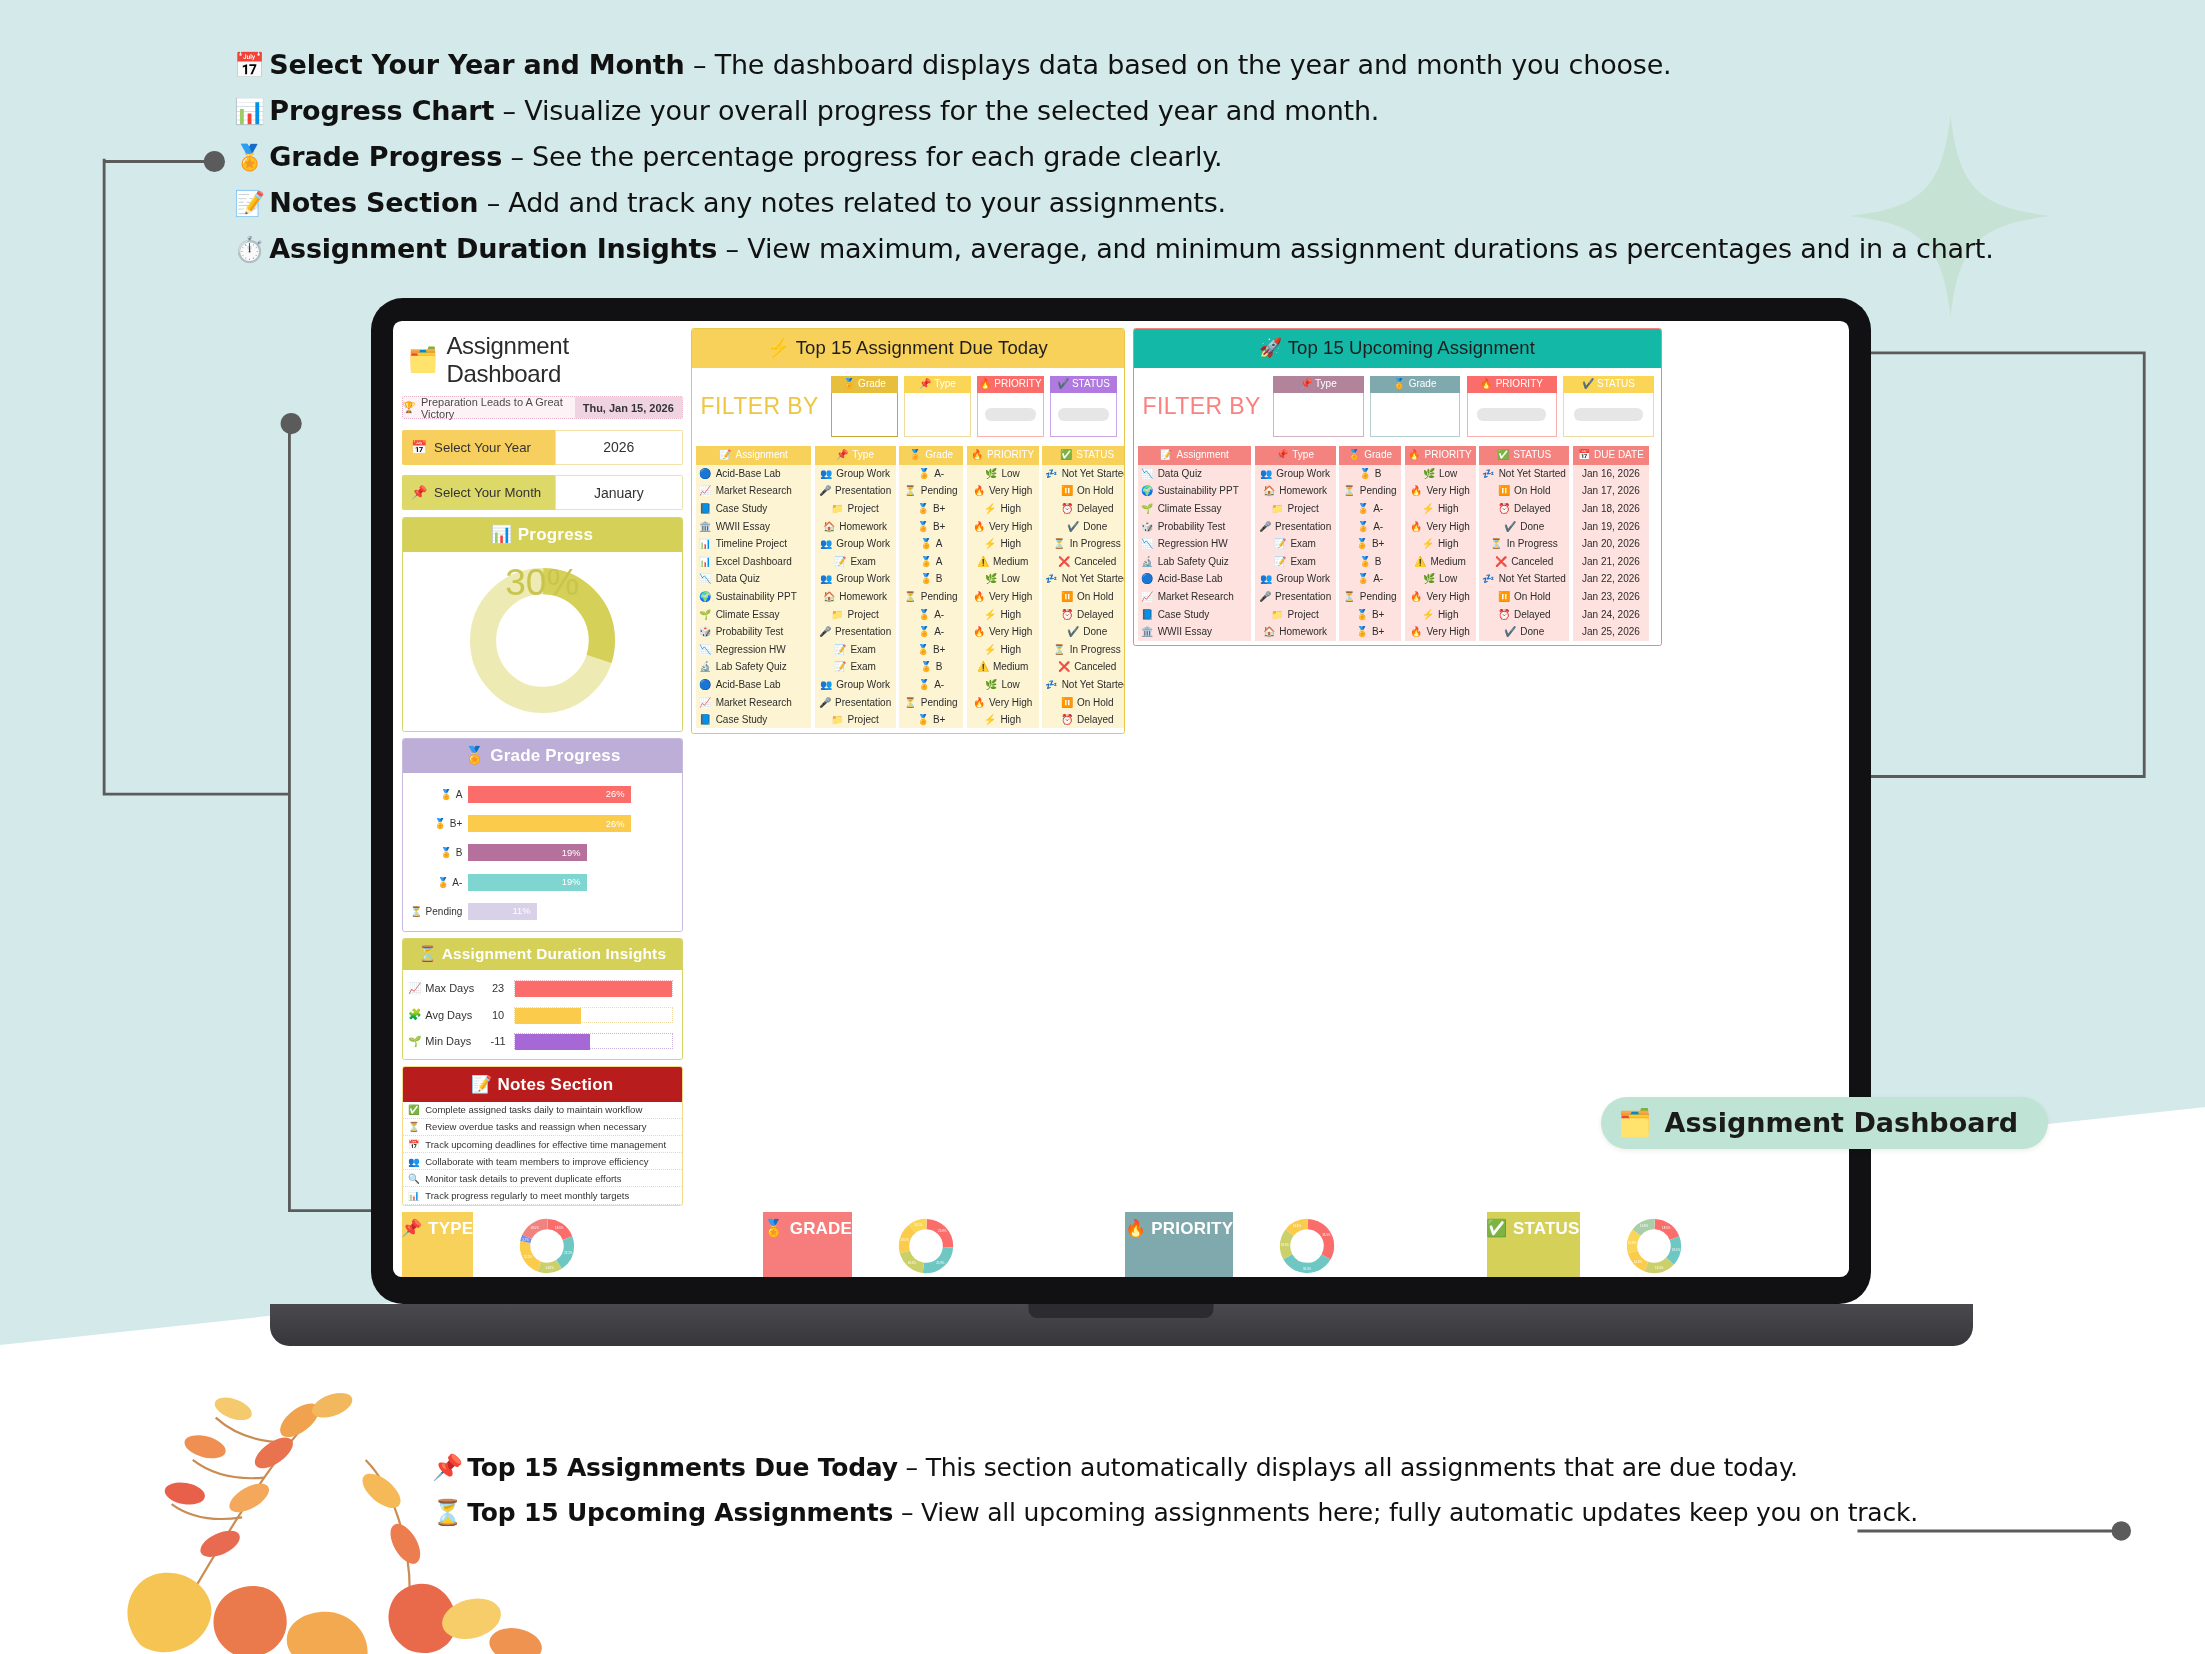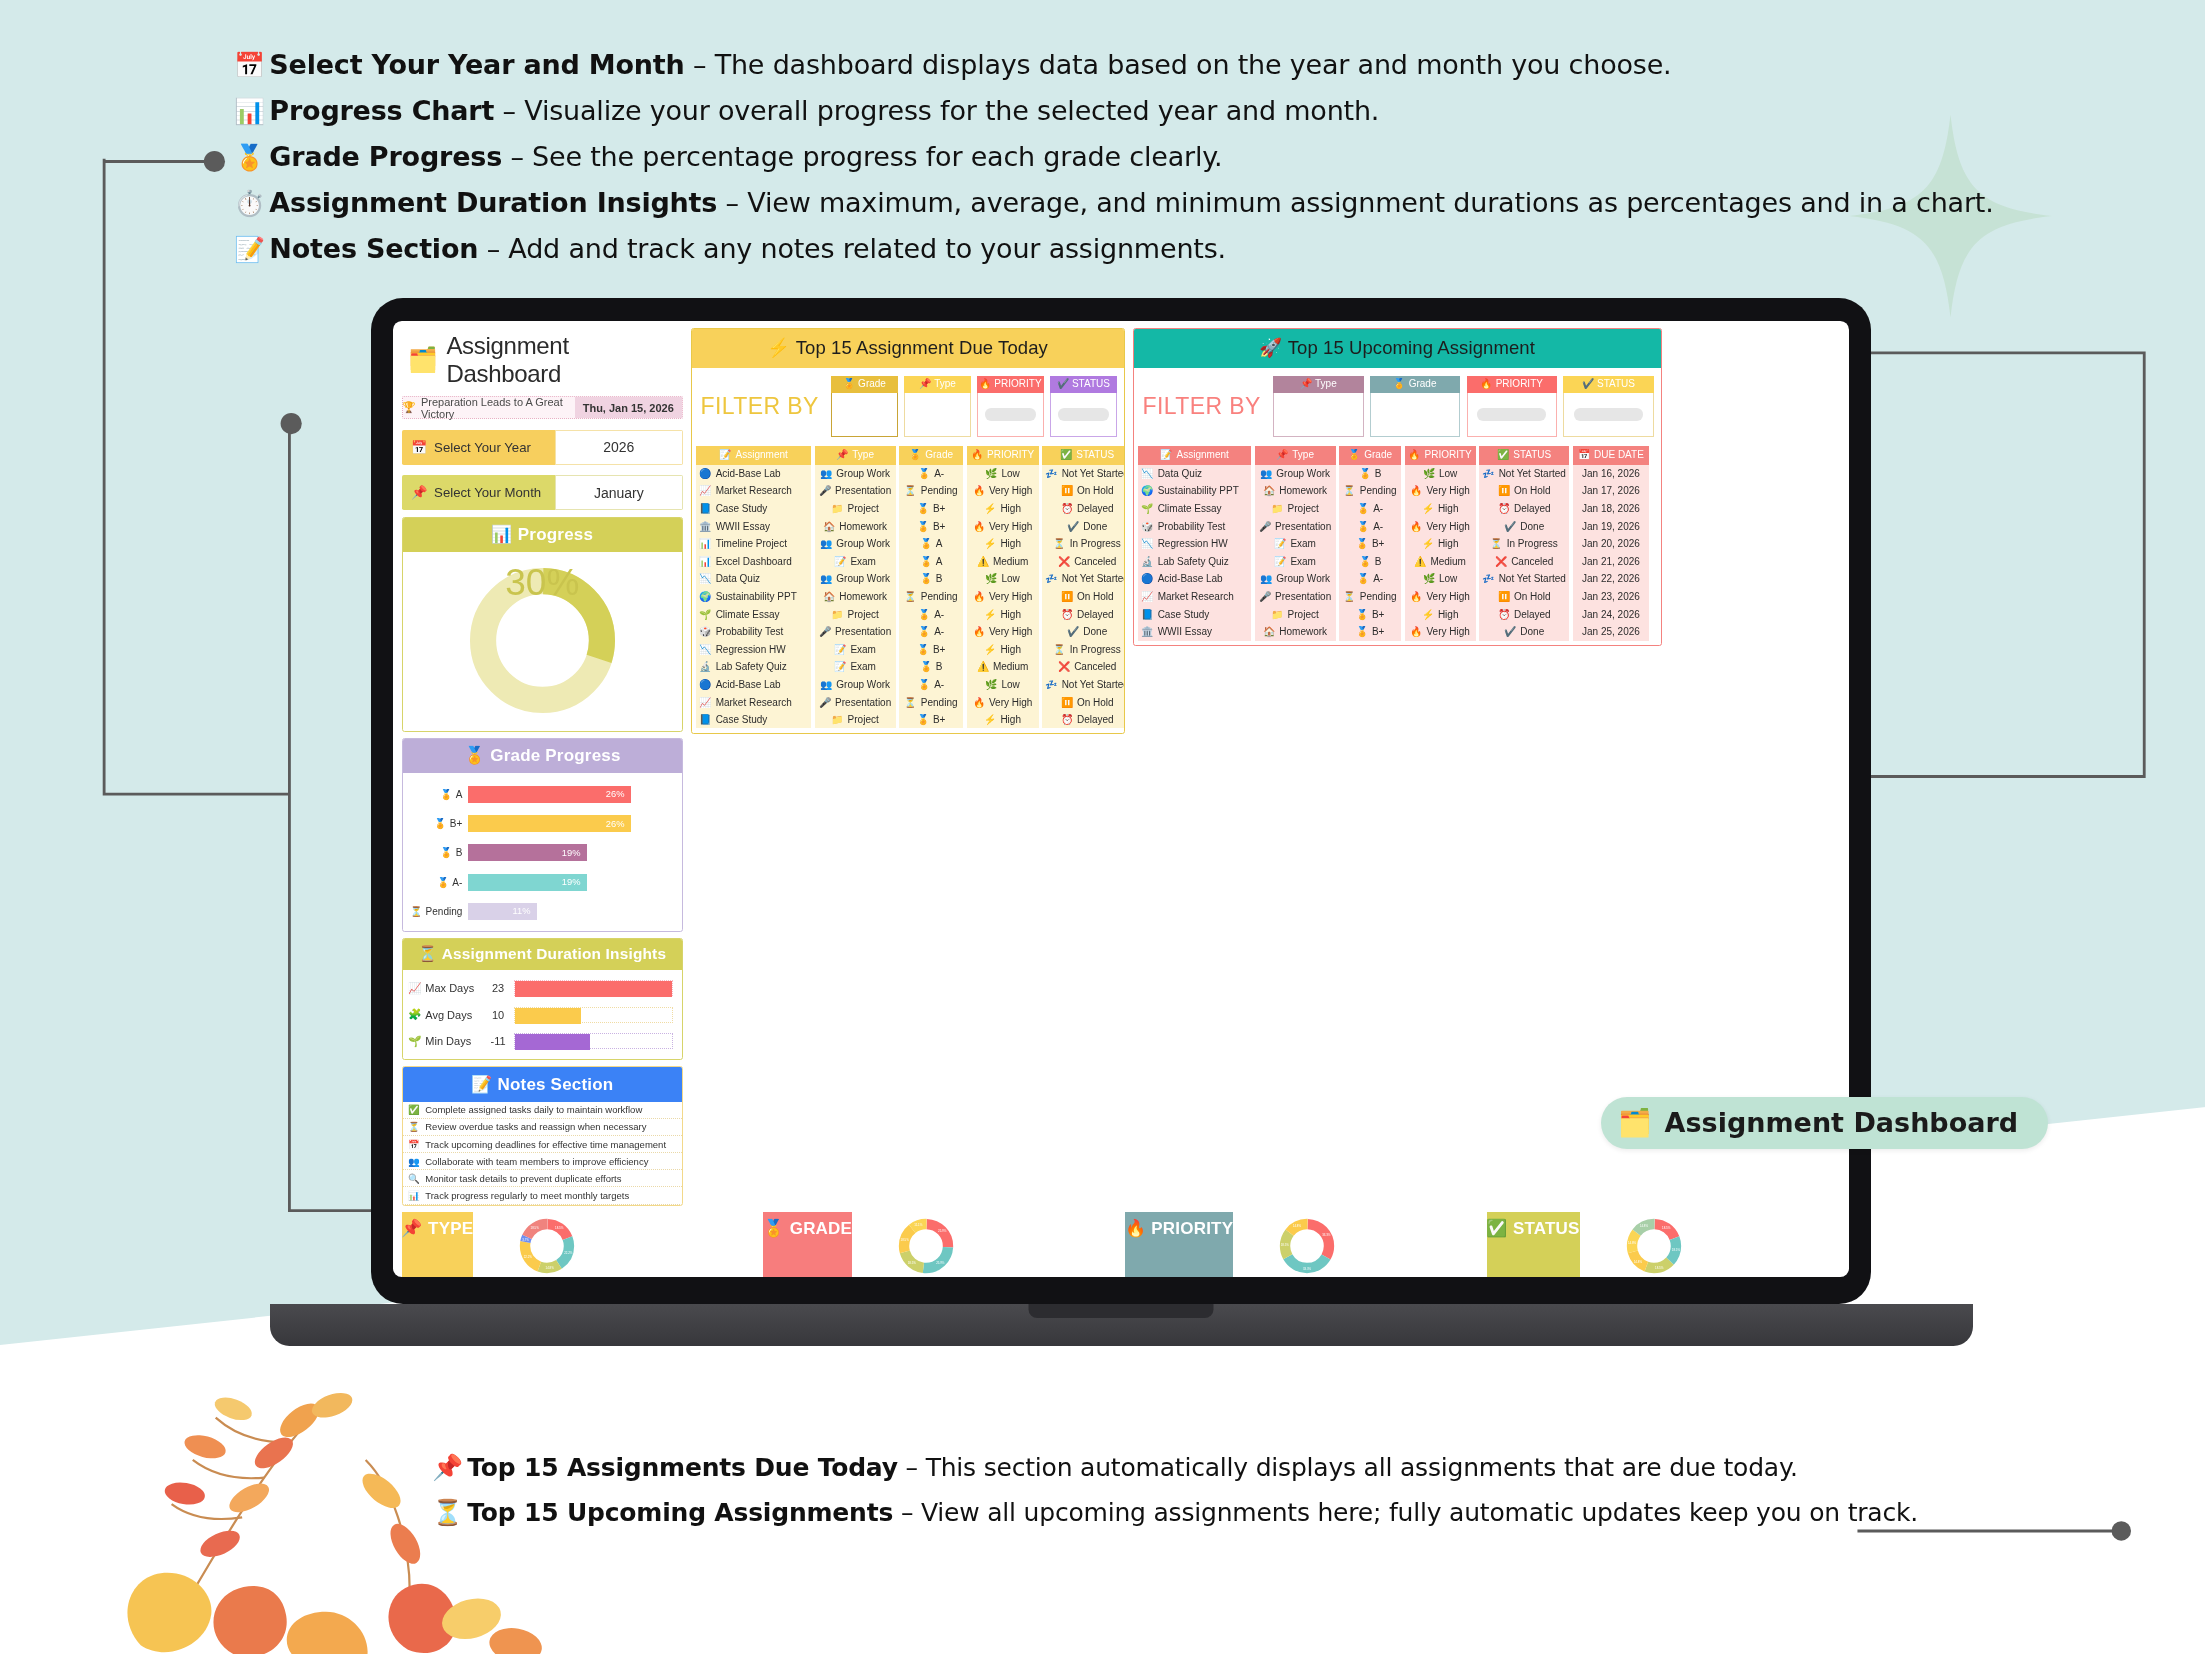--- a/index.html
+++ b/index.html
@@ -114,21 +114,21 @@
   .dur-panel{border:1.2px solid #d7d46a;border-radius:2.6px;overflow:hidden}
   .dur-panel .sec-title{background:#d4d058;font-size:15.4px}
   .dur-rows{padding:8.8px 8.8px 8.8px 5.3px;display:flex;flex-direction:column;gap:8px}
   .dur-row{display:flex;align-items:center;height:18.5px;font-size:11px;color:#333}
   .dur-lab{flex:0 0 74px;display:flex;align-items:center;gap:3.5px}
   .dur-num{flex:0 0 32px;text-align:center}
   .dur-track{flex:1;height:16px;position:relative}
   .dur-fill{height:16px}
 
   .notes-panel{border:1.2px solid #f3d98a;border-radius:2.6px;overflow:hidden;flex:1}
-  .notes-panel .sec-title{background:#3b82f6}
+  .notes-panel .sec-title{background:#b91c1c}
   .note-item{display:flex;align-items:center;gap:5.3px;padding:2.6px 5.3px;font-size:9.5px;color:#333;border-bottom:0.9px dotted #ead9a8}
 
   
   .tbl-panel{border-radius:2.6px;overflow:hidden;flex:1}
   .tbl-panel.due{border:1.6px solid #e8c84a}
   .tbl-panel.upc{border:1.6px solid #f4827f}
   .tbl-head{font-size:18.5px;font-weight:400;color:#1d1d1d;text-align:center;padding:8px 0 8.8px;letter-spacing:0.1px}
   .due .tbl-head{background:#f8d15a}
   .upc .tbl-head{background:#14b8a6}
 
@@ -237,26 +237,26 @@
   </div>
   <div class="note-line">
     <span class="em">📊</span><b>Progress Chart</b>
     <span>– Visualize your overall progress for the selected year and month.</span>
   </div>
   <div class="note-line">
     <span class="em">🏅</span><b>Grade Progress</b>
     <span>– See the percentage progress for each grade clearly.</span>
   </div>
   <div class="note-line">
+    <span class="em">📝</span><b>Notes Section</b>
+    <span>– Add and track any notes related to your assignments.</span>
+  </div>
+  <div class="note-line">
     <span class="em">⏱️</span><b>Assignment Duration Insights</b>
     <span>– View maximum, average, and minimum assignment durations as percentages and in a chart.</span>
-  </div>
-  <div class="note-line">
-    <span class="em">📝</span><b>Notes Section</b>
-    <span>– Add and track any notes related to your assignments.</span>
   </div>
 </div>
 
 <div class="bottom-notes">
   <div class="note-line">
     <span class="em">📌</span><b>Top 15 Assignments Due Today</b>
     <span>– This section automatically displays all assignments that are due today.</span>
   </div>
   <div class="note-line">
     <span class="em">⏳</span><b>Top 15 Upcoming Assignments</b>

